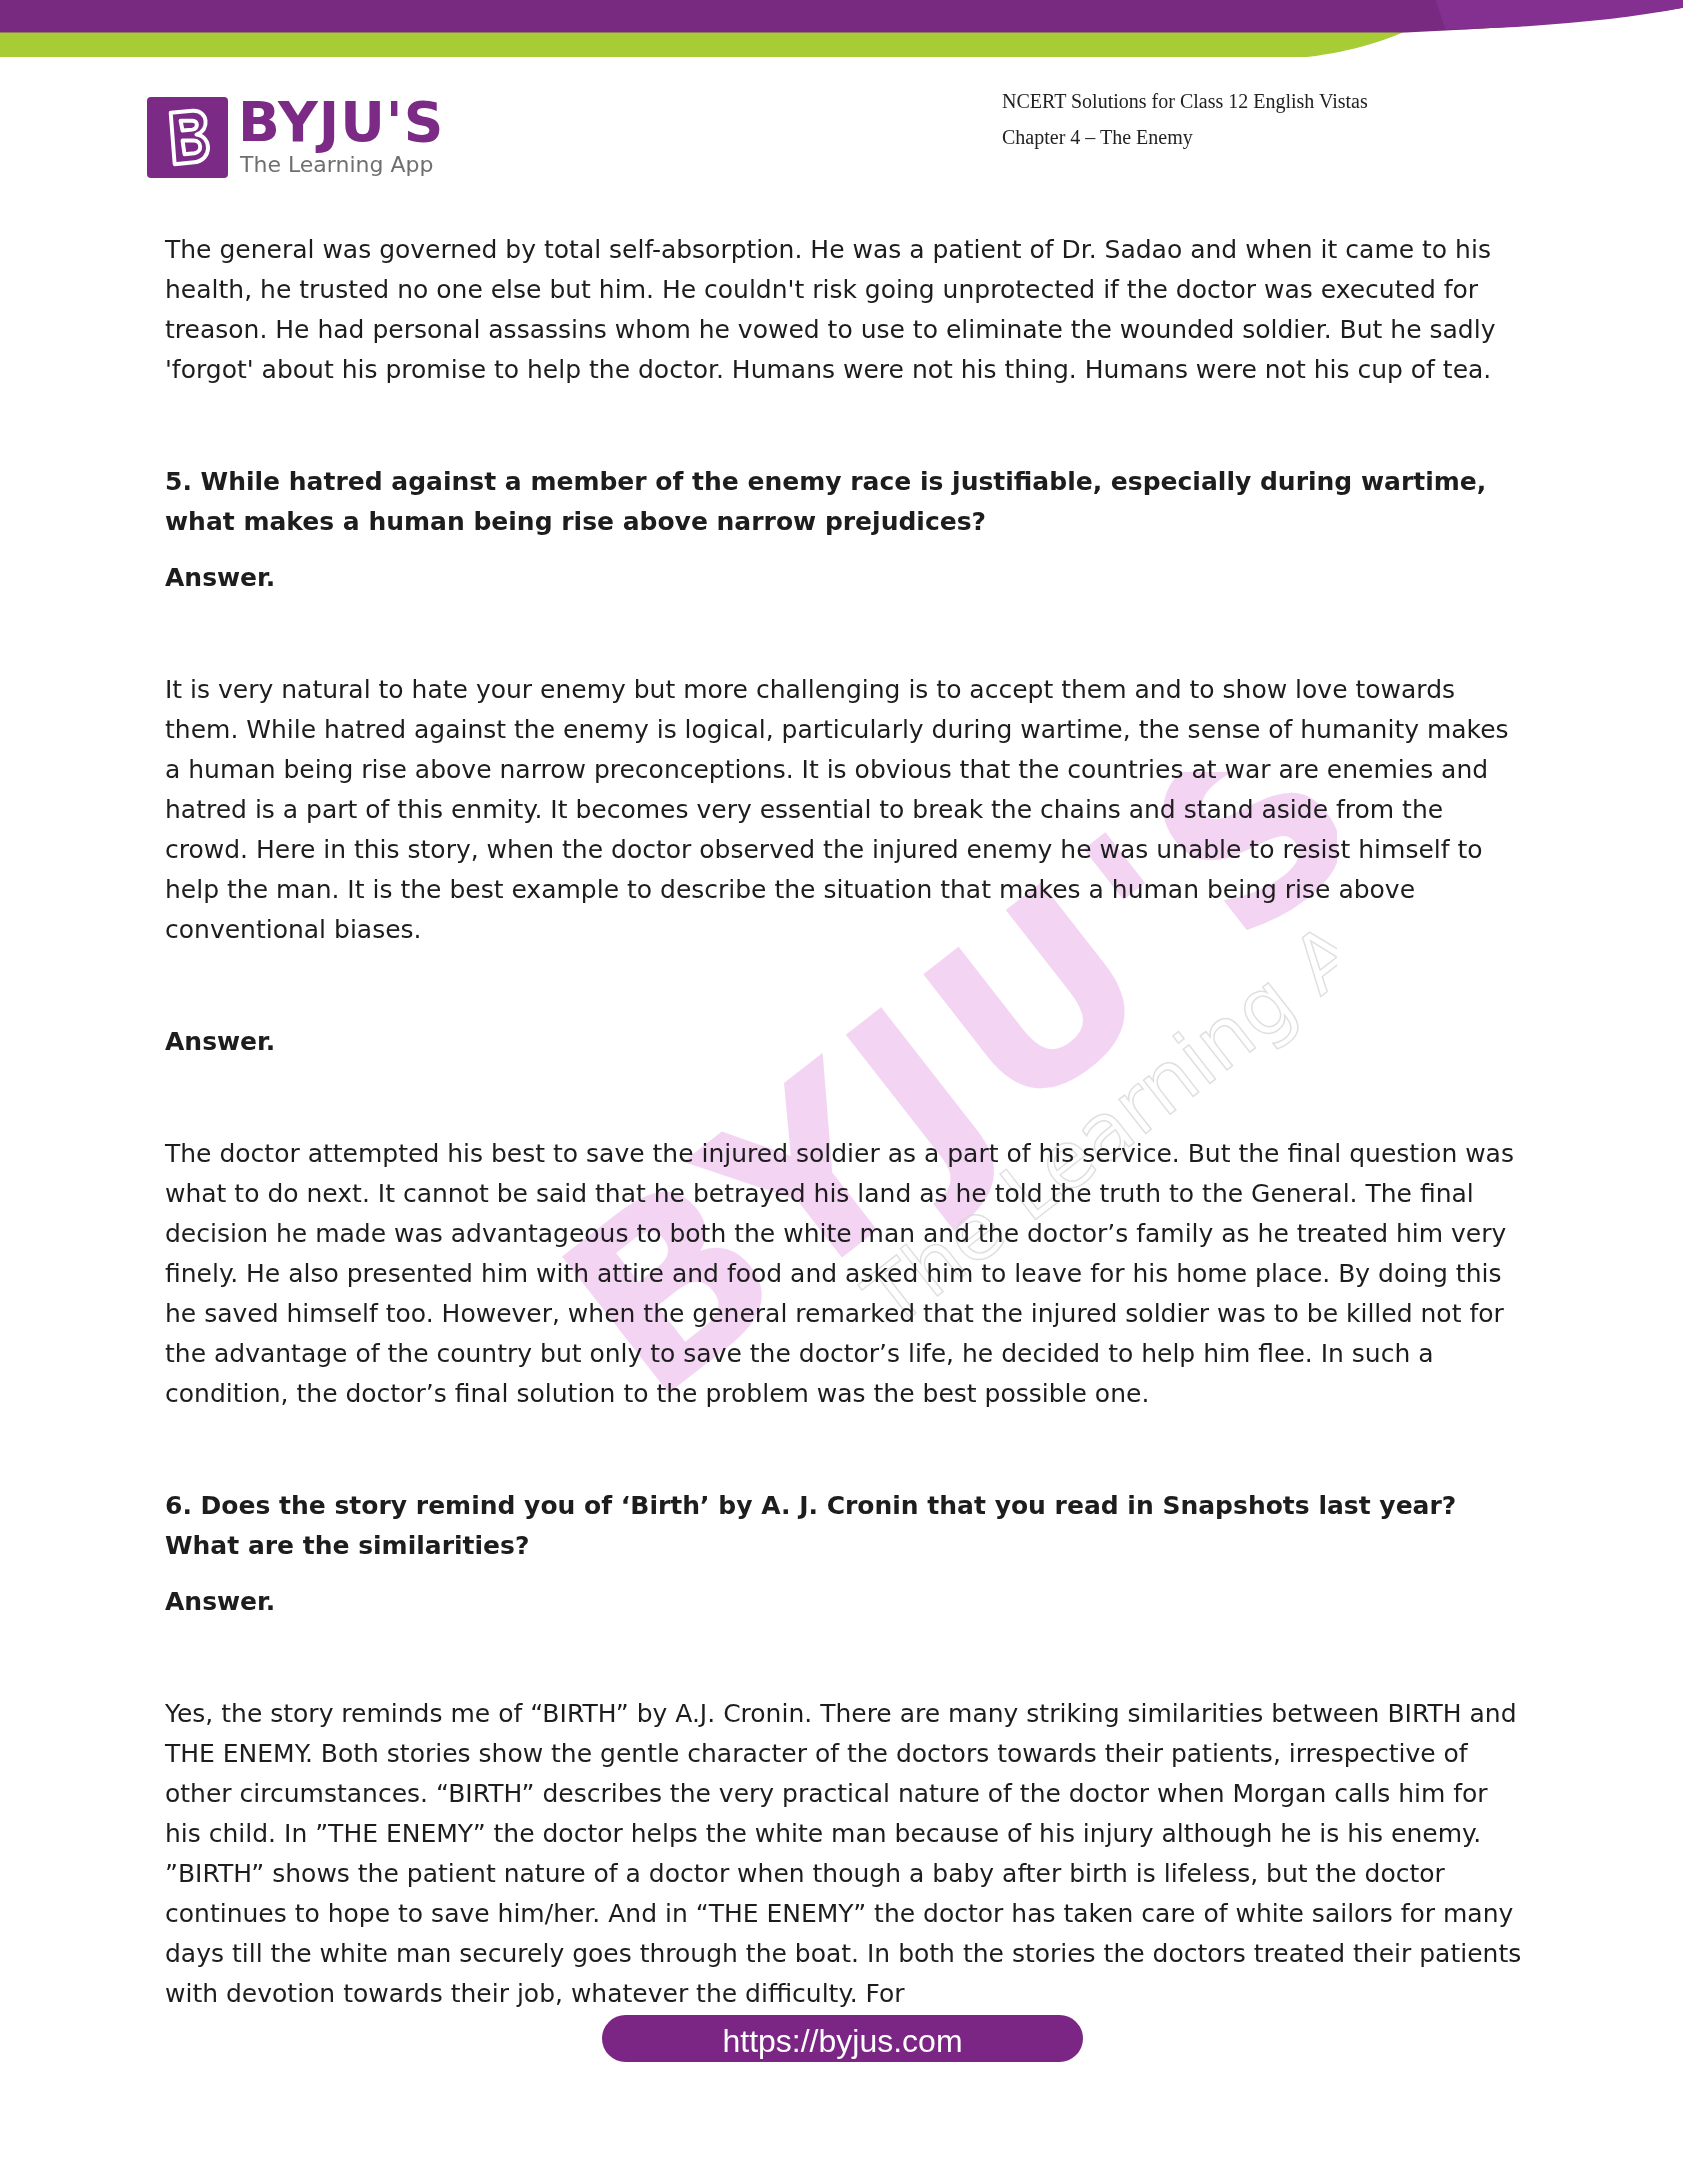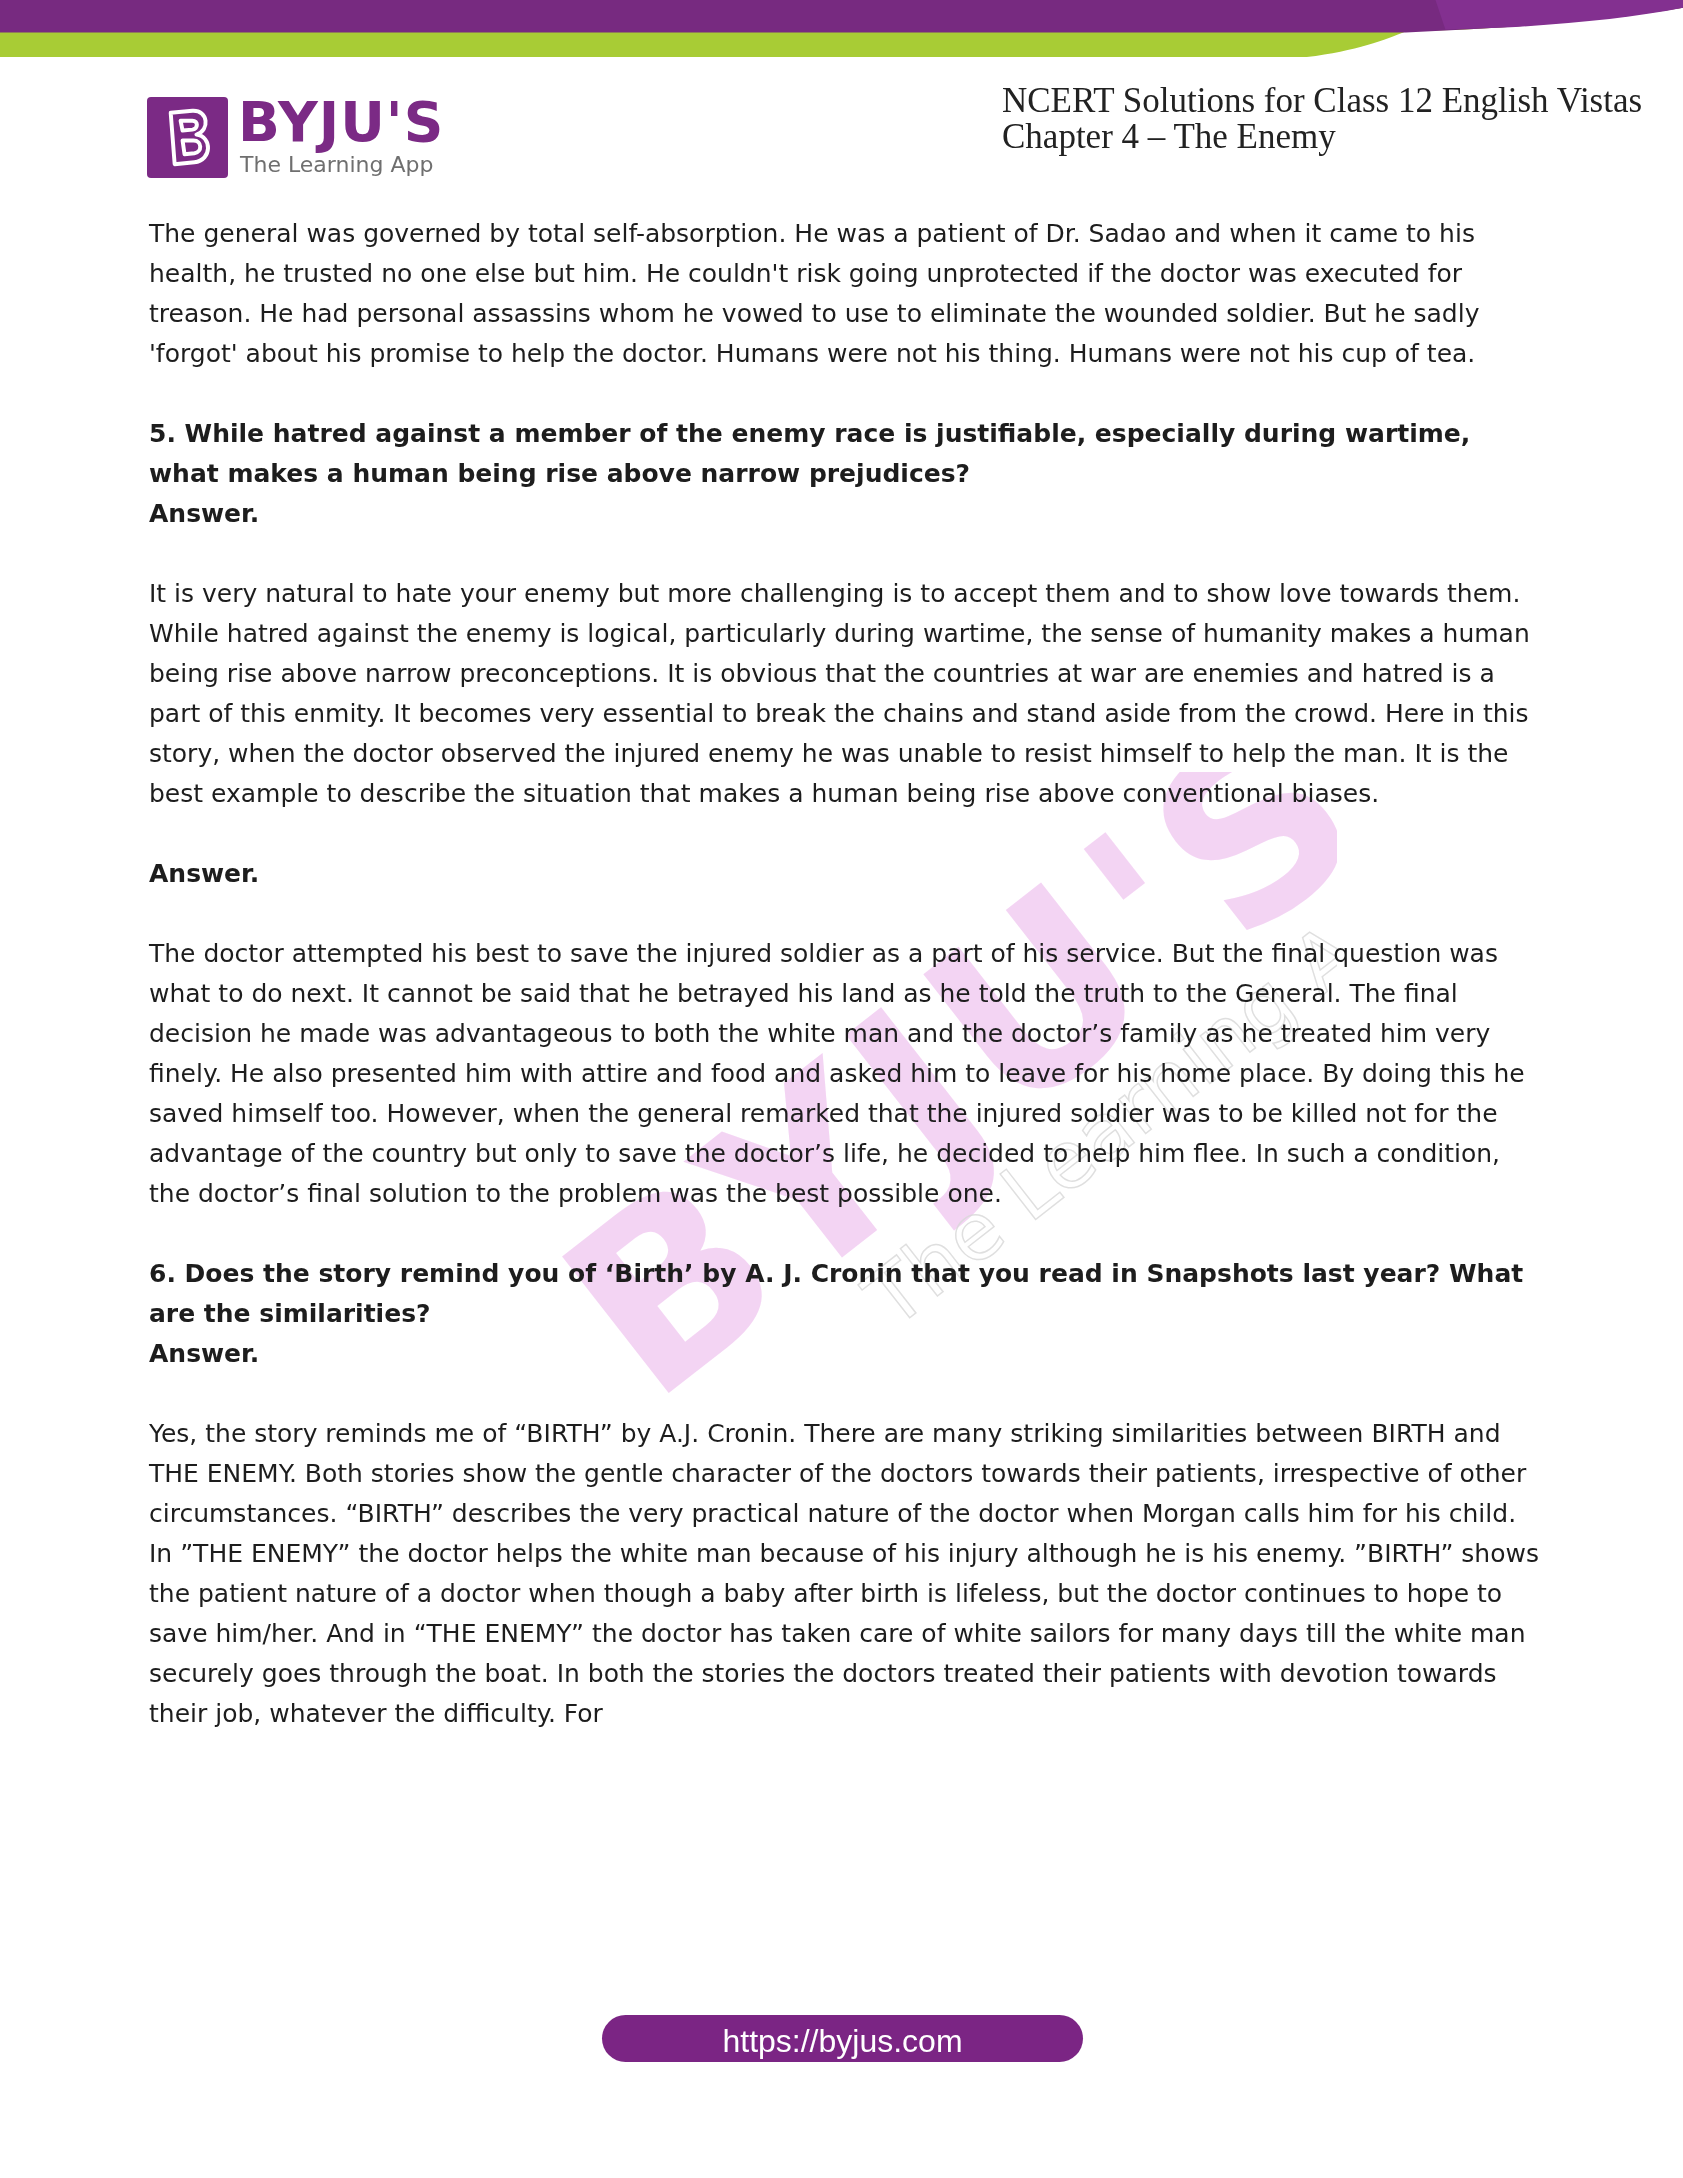--- a/index.html
+++ b/index.html
@@ -2,23 +2,23 @@
 <html><head>
 <meta charset="utf-8">
 <style>
   html, body { margin:0; padding:0; }
   body { width:1683px; height:2178px; position:relative; background:#ffffff; overflow:hidden; font-family:"Liberation Sans", sans-serif; }
   .header-band { position:absolute; left:0; top:0; width:1683px; height:59px; }
   .logo { position:absolute; left:147px; top:97px; width:287px; height:81px; }
   .logo-box { position:absolute; left:0; top:0; width:81px; height:81px; background:#7b2a85; border-radius:4px; }
   .logo-word { position:absolute; left:91px; top:-6px; font-family:"DejaVu Sans", sans-serif; font-weight:bold; font-size:55px; color:#7b2a85; letter-spacing:1px; line-height:63px; }
   .logo-tag { position:absolute; left:93px; top:55px; font-family:"DejaVu Sans", sans-serif; font-size:22px; color:#6f6f6f; line-height:26px; }
-  .doc-title { position:absolute; left:1002px; top:83px; font-family:"Liberation Serif", serif; font-size:35px; line-height:36px; color:#222; }
+  .doc-title { position:absolute; left:1002px; top:83px; font-family:"Liberation Serif", serif; font-size:20px; line-height:36px; color:#222; }
   .content { position:absolute; left:149px; top:214px; width:1396px; font-family:"DejaVu Sans", sans-serif; font-size:25px; line-height:40px; color:#1d1d1d; }
-  .content p { margin:0; }
+  .content p { margin:16px; }
   .gap { height:40px; }
   .q { font-weight:bold; }
   .watermark { position:absolute; left:446px; top:772px; width:891px; height:693px; pointer-events:none; }
   .footer-pill { position:absolute; left:602px; top:2015px; width:481px; height:47px; background:#7b2584; border-radius:27px; color:#ffffff; font-family:"Liberation Sans", sans-serif; font-size:32px; line-height:53px; text-align:center; }
 </style>
 </head>
 <body>
 
 <svg class="header-band" viewBox="0 0 1700 60" preserveAspectRatio="none">
   <path d="M0 0 H1700 V8 C1640 18 1560 26 1480 30 L1420 32 C1400 40 1370 52 1320 58 H0 Z" fill="#a8cc35"></path>

